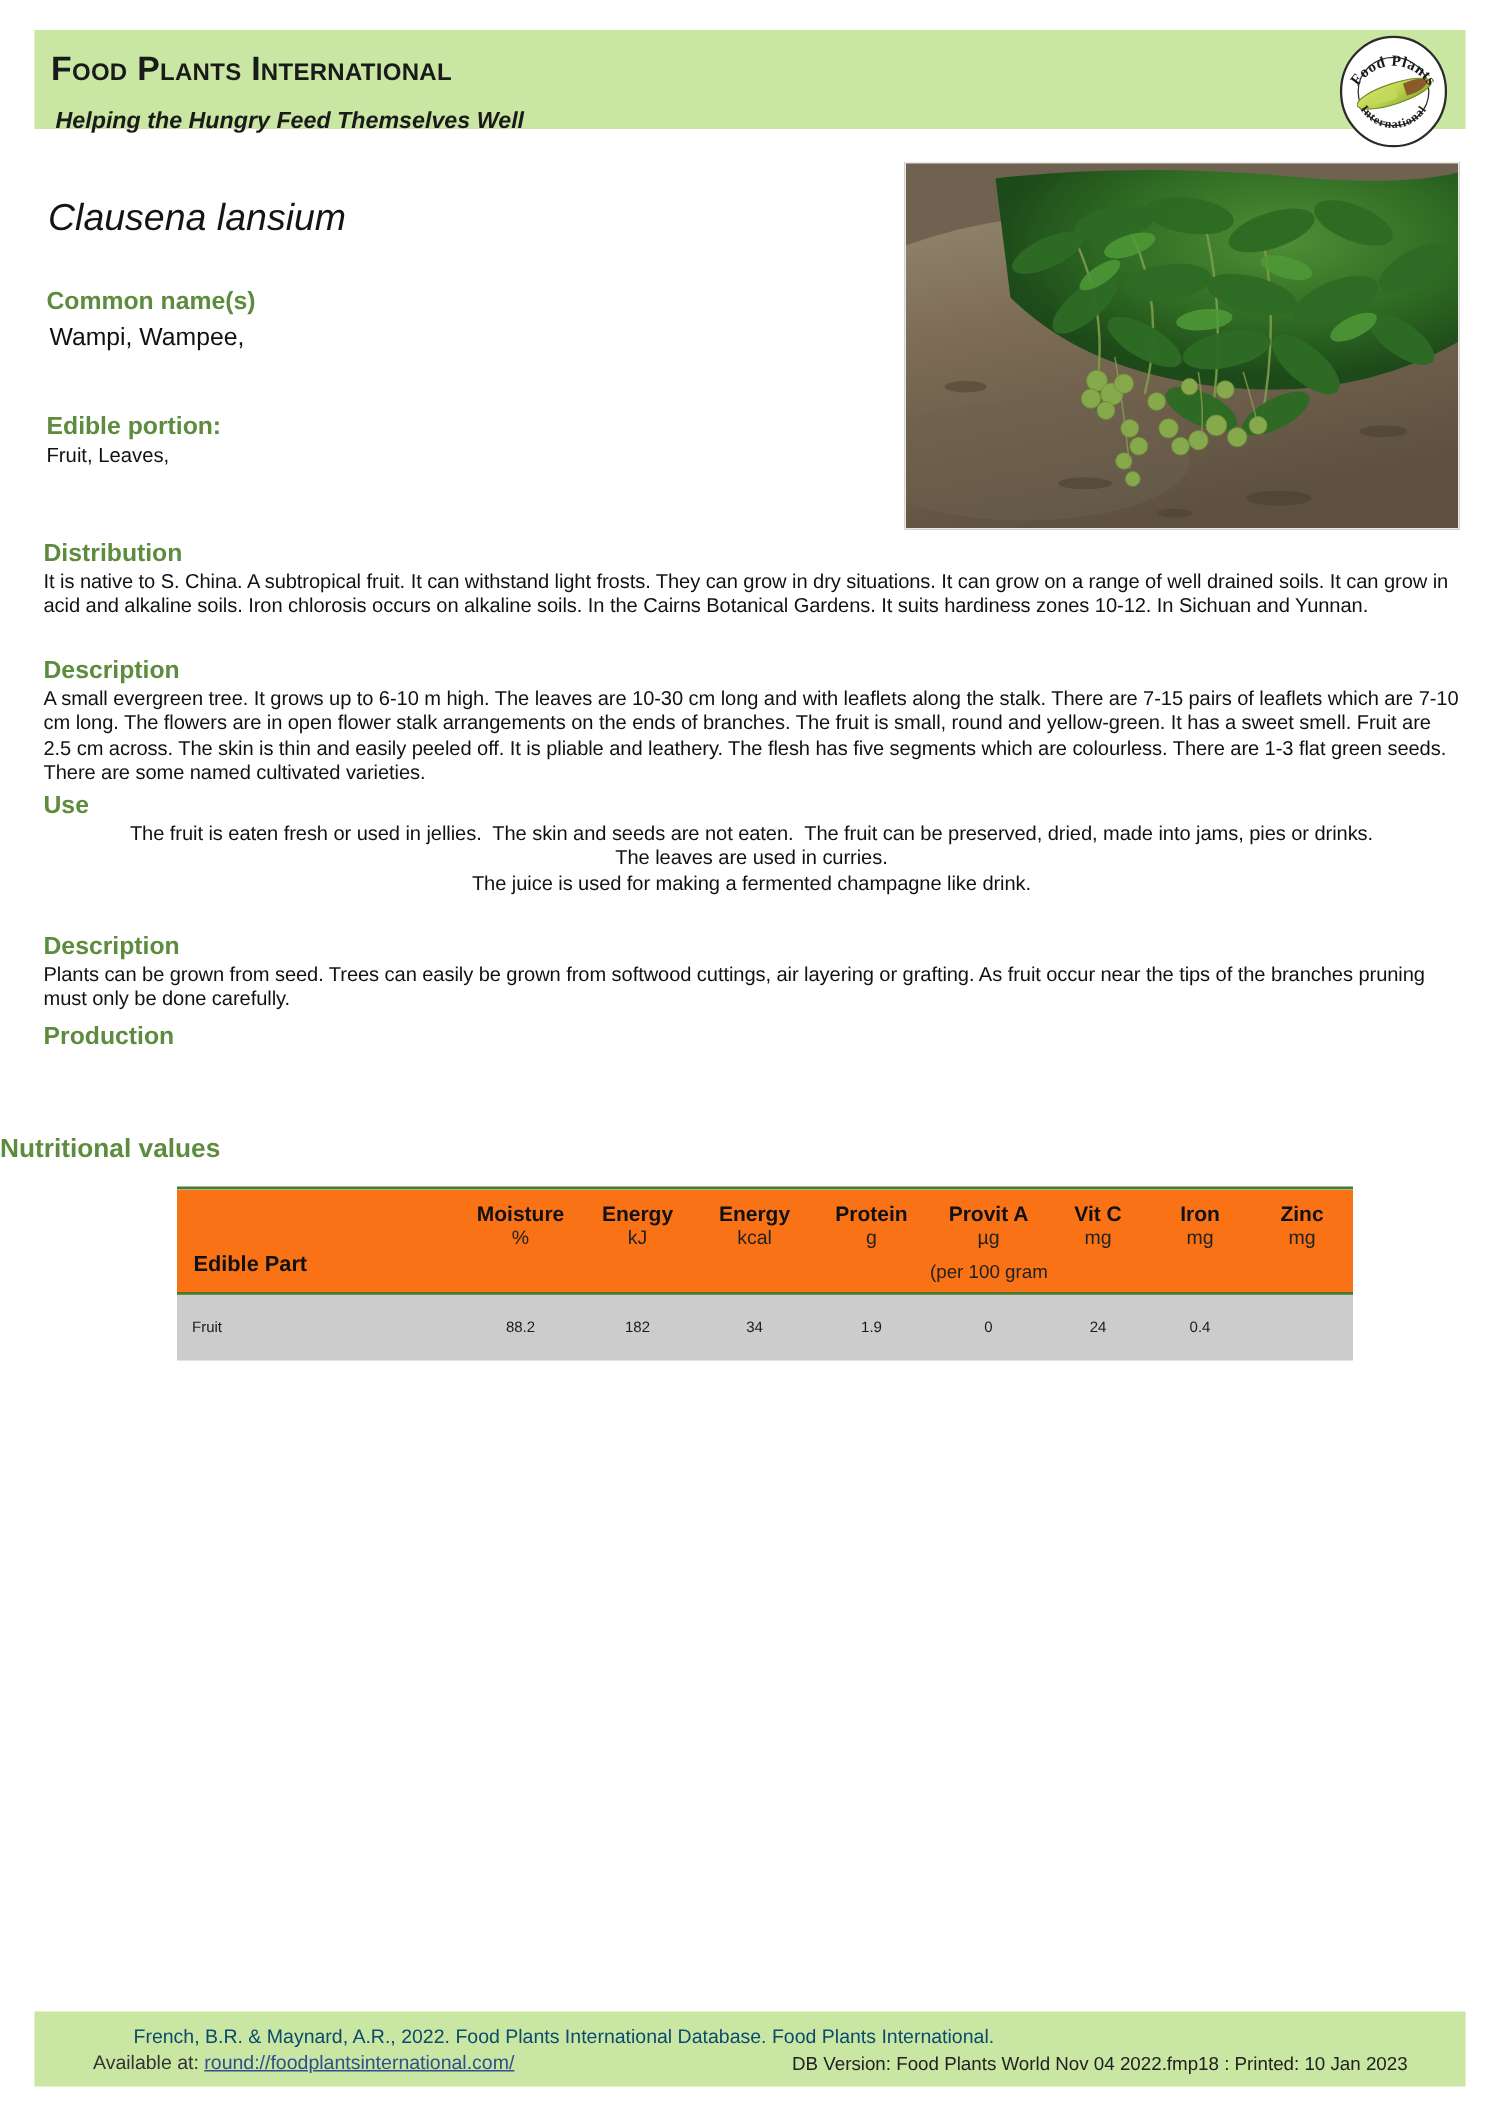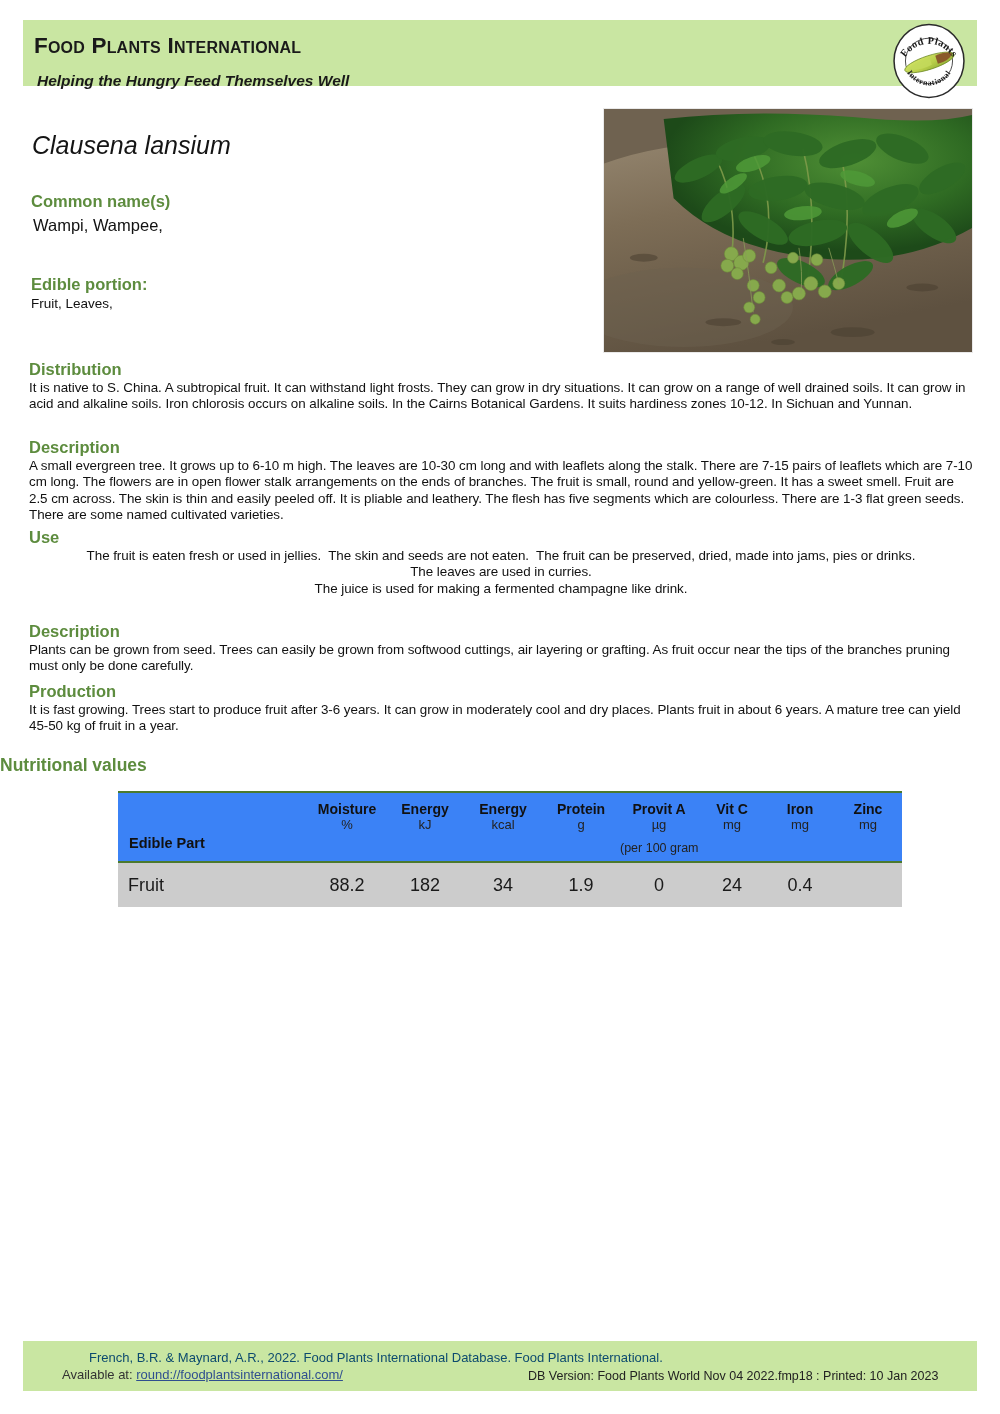--- a/index.html
+++ b/index.html
@@ -138,21 +138,21 @@
     left: 118px;
     top: 791px;
     width: 783px;
   }
   table.nv {
     border-collapse: collapse;
     width: 100%;
     table-layout: fixed;
   }
   table.nv thead tr.head-row td {
-    background: #3b82f6;
+    background: #f97316;
     border-top: 2.5px solid #4b7a2e;
     border-bottom: 2.5px solid #4b7a2e;
     vertical-align: top;
     padding: 0;
     height: 68px;
     position: relative;
   }
   .hcell {
     text-align: center;
     padding-top: 9px;
@@ -185,21 +185,21 @@
     right: 0;
     bottom: 6px;
     text-align: center;
     font-size: 12.5px;
     color: #222;
     white-space: nowrap;
   }
   table.nv tbody td {
     background: #cccccc;
     height: 44px;
-    font-size: 18px;
+    font-size: 10px;
     color: #1a1a1a;
     padding: 0;
     text-align: center;
     vertical-align: middle;
   }
   table.nv tbody td.edible-cell {
     text-align: left;
     padding-left: 10px;
   }
 
@@ -394,21 +394,20 @@
 The juice is used for making a fermented champagne like drink.</div>
 </div>
 
 <div class="section" id="sec-cultivation">
   <div class="sec-head">Description</div>
   <div class="sec-body">Plants can be grown from seed.  Trees can easily be grown from softwood cuttings, air layering or grafting.  As fruit occur near the tips of the branches pruning must only be done carefully.</div>
 </div>
 
 <div class="section" id="sec-production">
   <div class="sec-head">Production</div>
-  <div class="sec-body">It is fast growing.  Trees start to produce fruit after 3-6 years.  It can grow in moderately cool and dry places.  Plants fruit in about 6 years.  A mature tree can yield 45-50 kg of fruit in a year.</div>
 </div>
 
 <div class="nutri-title">Nutritional values</div>
 
 <div class="nutri-table">
   <table class="nv">
     <colgroup>
       <col style="width:190px">
       <col style="width:78px">
       <col style="width:78px">

